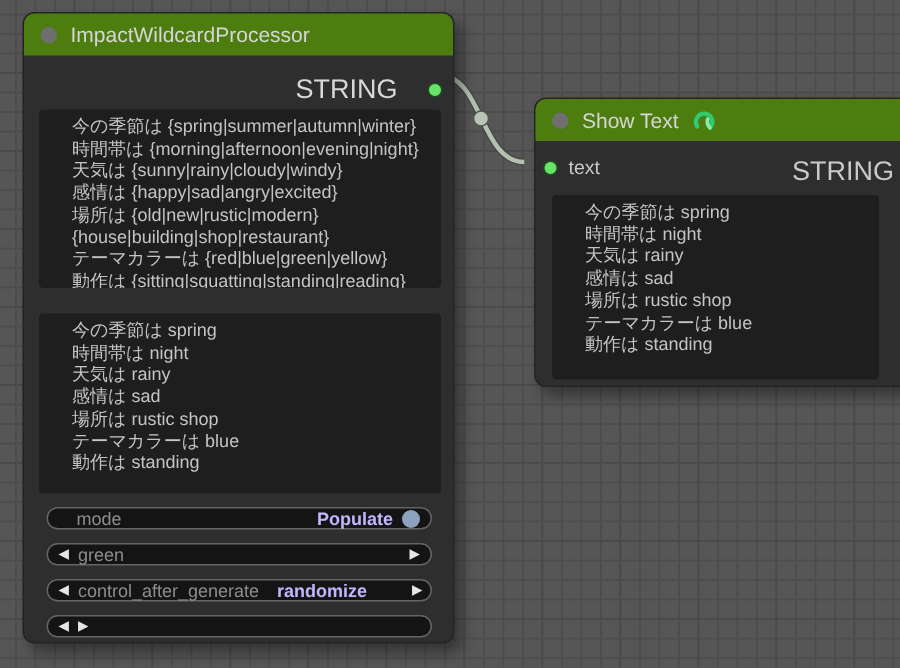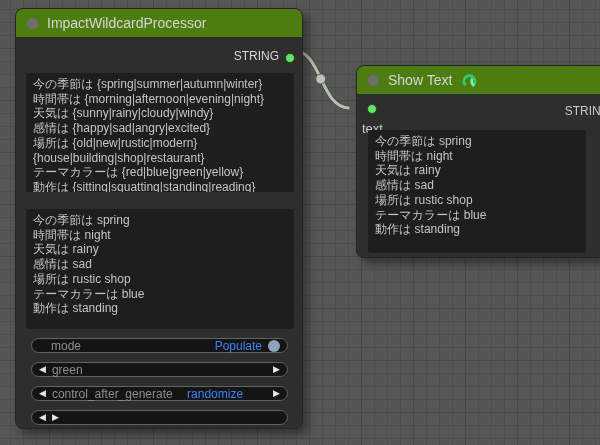--- a/index.html
+++ b/index.html
@@ -23,35 +23,35 @@
     box-shadow:5px 6px 9px rgba(0,0,0,.38); border:1px solid #242424;
   }
   .node-title {
     position:absolute; top:0; left:0; right:0; height:28px; background:#4d7c0f;
     border-radius:7px 7px 0 0; display:flex; align-items:center; gap:9px;
     padding-left:11px; color:#d6d6d6; font-size:14px;
   }
   .title-dot { width:11px; height:11px; border-radius:50%; background:#6f6f6f; flex:0 0 auto; }
   .node-textarea {
     position:absolute; background:#1e1e1e; border-radius:3px; color:#c4c4c4;
-    font-size:12px; line-height:14.7px; padding:4px 7px; white-space:pre;
+    font-size:12px; line-height:14.7px; padding:4px 22px; white-space:pre;
     overflow:hidden; cursor:text;
   }
   .slot-dot { width:10px; height:10px; border-radius:50%; background:#67e467; border:1px solid #234a23; flex:0 0 auto; }
 
-  .out-row { position:absolute; display:flex; align-items:flex-end; gap:6px; color:#d8d8d8; font-size:12px; }
+  .out-row { position:absolute; display:flex; align-items:center; gap:20px; color:#d8d8d8; font-size:18px; }
   .in-row  { position:absolute; display:flex; align-items:center; gap:7px; color:#c9c9c9; font-size:13px; }
 
   .pill {
     position:absolute; left:15px; width:257px; height:15px; background:#141414;
     border:1px solid #646464; border-radius:10px; display:flex; align-items:center;
     font-size:12px; padding:0 7px; gap:6px; cursor:pointer;
   }
   .pill .wlabel { color:#8d8d8d; }
-  .pill .wvalue { color:#3b82f6; }
+  .pill .wvalue { color:#c4b5fd;font-weight:bold; }
   .pill .spacer { flex:1; }
   .pill .arrow  { color:#e6e6e6; font-size:9px; line-height:1; }
   .toggle-dot { width:12px; height:12px; border-radius:50%; background:#8fa2bd; flex:0 0 auto; }
   .combo-box { position:relative; flex:1; height:100%; overflow:hidden; }
   .combo-box .dim {
     position:absolute; left:1px; top:50%; transform:translateY(-50%);
     color:#979797; white-space:nowrap;
   }
   .combo-box .bright {
     position:absolute; left:0; width:100%; top:50%; transform:translateY(-50%);
@@ -127,21 +127,21 @@
 <div class="node" style="left:356px; top:65px; width:280px; height:193px;">
   <div class="node-title">
     <span class="title-dot"></span>
     <span>Show Text</span>
     <svg width="17" height="17" viewBox="0 0 20 20">
       <path d="M4.5 14.5 A 6.5 6.5 0 1 1 14.5 15.5" fill="none" stroke="#2ecc71" stroke-width="3.4" stroke-linecap="round"></path>
       <path d="M14.5 15.5 Q 11.5 12.5 12.8 8.8" fill="none" stroke="#83efa8" stroke-width="3" stroke-linecap="round"></path>
     </svg>
   </div>
 
-  <div class="in-row" style="top:38px; left:5px;flex-direction:column;">
+  <div class="in-row" style="top:38px; left:5px;">
     <span class="slot-dot"></span>
     <span>text</span>
   </div>
 
   <div class="out-row" style="top:38px; right:8px; color:#c9c9c9;">
     <span>STRING</span>
     <svg class="grid-icon" width="11" height="11" viewBox="0 0 11 11">
       <g fill="#9a9a9a">
         <rect x="0" y="0" width="2.4" height="2.4"></rect>
           <rect x="4.2" y="0" width="2.4" height="2.4"></rect>

